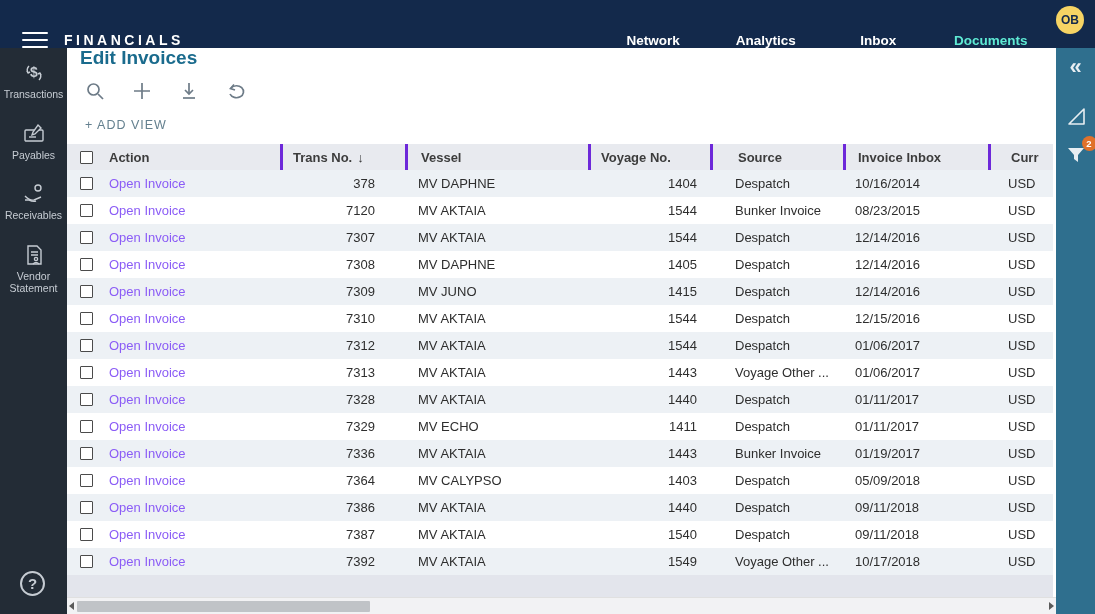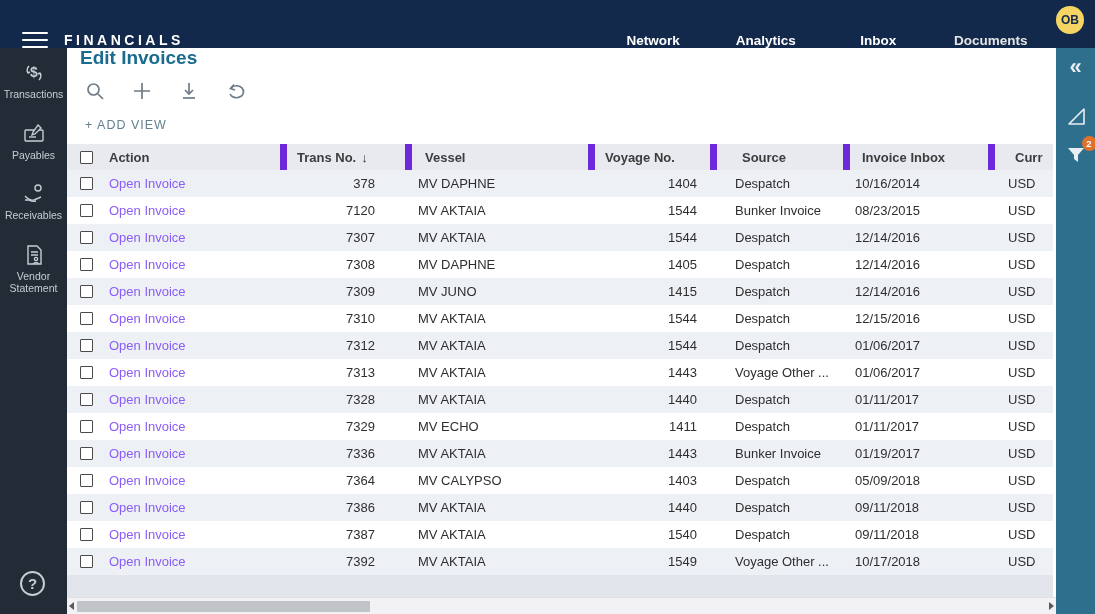--- a/index.html
+++ b/index.html
@@ -10,21 +10,21 @@
   .topbar { position:absolute; left:0; top:0; width:1095px; height:48px;
     background:#13294b; display:flex; align-items:flex-end; z-index:5; }
   .hamburger { width:26px; height:16px; margin-left:22px; display:flex;
     flex-direction:column; justify-content:space-between; cursor:pointer; }
   .hamburger span { display:block; height:2.4px; background:#fff; border-radius:1px; }
   .brand { color:#ffffff; font-size:14px; font-weight:bold; letter-spacing:3.5px;
     margin-left:16px; }
   .topnav { position:absolute; right:48px; width:450px; display:flex; }
   .topnav .navitem { flex:1; text-align:center; color:#fff; font-size:13.5px;
     font-weight:bold; cursor:pointer; }
-  .topnav .navitem.disabled { color:#e5e5e5; }
+  .topnav .navitem.disabled { color:#5eead4; }
   .avatar { position:absolute; right:11px; top:6px; width:28px; height:28px;
     border-radius:50%; background:#f6d464; color:#13294b; font-size:12px;
     font-weight:bold; display:flex; align-items:center; justify-content:center;
     cursor:pointer; }
 
   
   .sidebar { position:absolute; left:0; top:40px; width:67px; height:574px;
     background:#232c36; color:#c6ccd3; }
   .side-item { width:67px; padding-top:22px; text-align:center; cursor:pointer; }
   .side-item .icn { height:22px; margin-bottom:4px; }
@@ -58,21 +58,21 @@
   .add-view { display:inline-block; margin:17px 0 0 18px; background:none;
     border:none; color:#64808f; font-size:12.5px; letter-spacing:1px;
     cursor:pointer; font-family:Liberation Sans, sans-serif; }
 
   
   .grid { width:986px; margin-top:11px; font-size:13px; }
   .trow { display:flex; height:27px; align-items:center; background:#fff; }
   .trow.alt { background:#edf1f5; }
   .thead { display:flex; height:26px; align-items:center; background:#e8eaef;
     font-weight:bold; color:#3c3c3c;justify-content:center; }
-  .thead .hc { border-left:7px solid #6d28d9; align-self:stretch;
+  .thead .hc { border-left:3px solid #6d28d9; align-self:stretch;
     display:flex; align-items:center; }
   .thead .hc.nosep { border-left:none; }
   .c-check  { width:38px;  display:flex; justify-content:center; }
   .c-action { width:175px; padding-left:4px; }
   .c-trans  { width:125px; padding-right:30px; justify-content:flex-end;
     text-align:right; display:flex; }
   .c-trans.hdr { justify-content:flex-start; text-align:left; padding-left:10px;
     padding-right:0; }
   .c-vessel { width:183px; padding-left:13px; }
   .c-voyage { width:122px; padding-right:13px; justify-content:flex-end;

